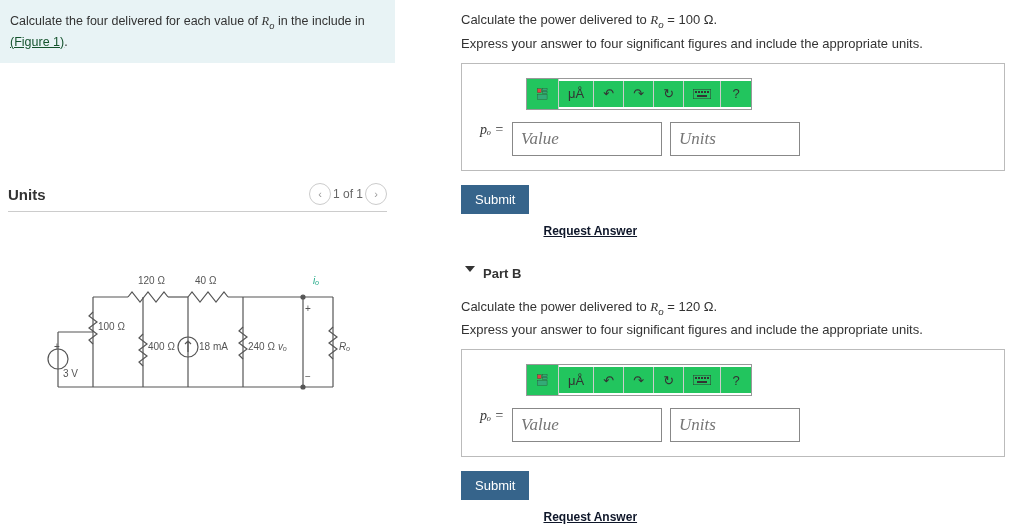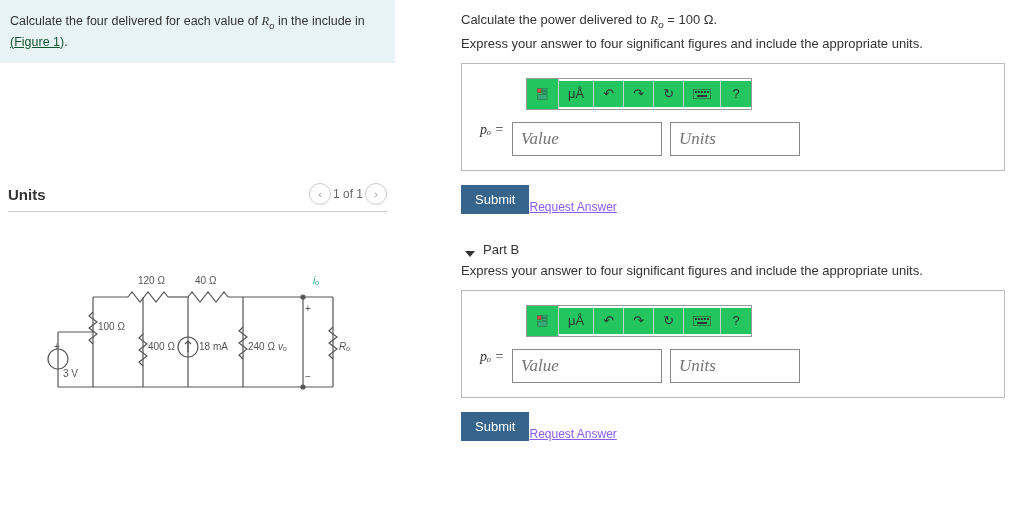--- a/index.html
+++ b/index.html
@@ -10,38 +10,38 @@
   .intro-box a { color: #14532d; text-decoration: underline; }
   .math-i { font-family: 'Times New Roman', serif; font-style: italic; }
   .math-sub { font-size: 0.75em; vertical-align: sub; font-style: italic; }
   .figure-section { margin-top: 120px; padding: 0 8px; }
   .figure-head { display: flex; justify-content: space-between; align-items: center; border-bottom: 1px solid #ccc; padding-bottom: 6px; }
   .figure-title { font-size: 15px; font-weight: bold; }
   .pager { display: flex; align-items: center; gap: 2px; font-size: 12px; color: #666; }
   .pager-btn { width: 22px; height: 22px; border: 1px solid #ccc; border-radius: 50%; background: #fff; display: flex; align-items: center; justify-content: center; color: #999; cursor: pointer; font-size: 11px; }
   .figure-body { margin-top: 60px; display: flex; justify-content: center; }
   .part { margin-bottom: 22px; padding-left: 36px; }
-  .part-head { font-weight: normal; font-size: 13px; padding: 6px 4px; display: flex; align-items: flex-end; gap: 8px; }
+  .part-head { font-weight: bold; font-size: 13px; padding: 6px 4px; display: flex; align-items: flex-start; gap: 8px; }
   .caret { width: 0; height: 0; border-left: 5px solid transparent; border-right: 5px solid transparent; border-top: 6px solid #333; }
   .question { font-size: 13px; margin: 12px 0 6px; }
   .instruction { font-size: 13px; font-weight: normal; margin-bottom: 12px; }
   .answer-box { border: 1px solid #bbb; padding: 14px 18px; }
   .toolbar { border: 1px solid #999; display: inline-flex; align-items: center; margin-left: 46px; margin-bottom: 12px; }
   .tool { padding: 5px 9px; border-right: 1px solid #ccc; background: #22c55e; cursor: pointer; font-size: 13px; display: flex; align-items: center; justify-content: center; min-width: 30px; min-height: 26px; }
   .tool:last-child { border-right: none; }
   .tool-fraction { width: 32px; }
   .tool-fraction svg { width: 20px; height: 20px; }
   .input-row { display: flex; align-items: flex-start; gap: 8px; }
   .po-label { font-family: 'Times New Roman', serif; font-style: italic; font-size: 14px; }
   .val-input, .units-input { border: 1px solid #888; padding: 6px 8px; font-family: 'Times New Roman', serif; font-style: italic; font-size: 17px; color: #8b5cf6; }
   .val-input { width: 150px; }
   .units-input { width: 130px; }
-  .submit-row { margin-top: 14px; display: flex; align-items: flex-end; }
+  .submit-row { margin-top: 14px; display: flex; align-items: flex-start; gap: 14px; }
   .submit-btn { background: #36648b; color: #fff; border: none; padding: 7px 14px; font-size: 13px; cursor: pointer; }
-  .req-link { color: #8b5cf6; font-weight: normal; text-decoration: underline; font-size: 12px; cursor: pointer; }
+  .req-link { color: #0f172a; font-weight: bold; text-decoration: underline; font-size: 12px; cursor: pointer; margin-top: 39px; }
   .circuit-svg { width: 310px; height: 130px; }
 </style>
 </head>
 <body>
 
 <div class="left-col">
   <div class="intro-box">
     <span>Calculate the four delivered for each value of </span><span class="math-i">R</span><span class="math-sub">o</span><span> in the include in </span><a href="#">(Figure 1)</a><span>.</span>
   </div>
 
@@ -145,20 +145,23 @@
       <button class="submit-btn">Submit</button>
       <span class="req-link">Request Answer</span>
     </div>
   </div>
 
   <div class="part">
     <div class="part-head">
       <span class="caret"></span>
       <span>Part B</span>
     </div>
+    <div class="question">
+      <span>Calculate the power delivered to </span><span class="math-i">R</span><span class="math-sub">o</span><span> = 120 Ω.</span>
+    </div>
     <div class="instruction">Express your answer to four significant figures and include the appropriate units.</div>
     <div class="answer-box">
       <div class="toolbar">
         <div class="tool tool-fraction">
             <svg viewBox="0 0 20 20">
               <rect x="2" y="2" width="6" height="6" fill="#d44" stroke="#333" stroke-width="0.5"></rect>
               <rect x="10" y="2" width="7" height="3" fill="#3a7" stroke="#333" stroke-width="0.5"></rect>
               <rect x="10" y="6" width="7" height="3" fill="#3a7" stroke="#333" stroke-width="0.5"></rect>
               <rect x="2" y="11" width="15" height="7" fill="#3a7" stroke="#333" stroke-width="0.5"></rect>
             </svg>

